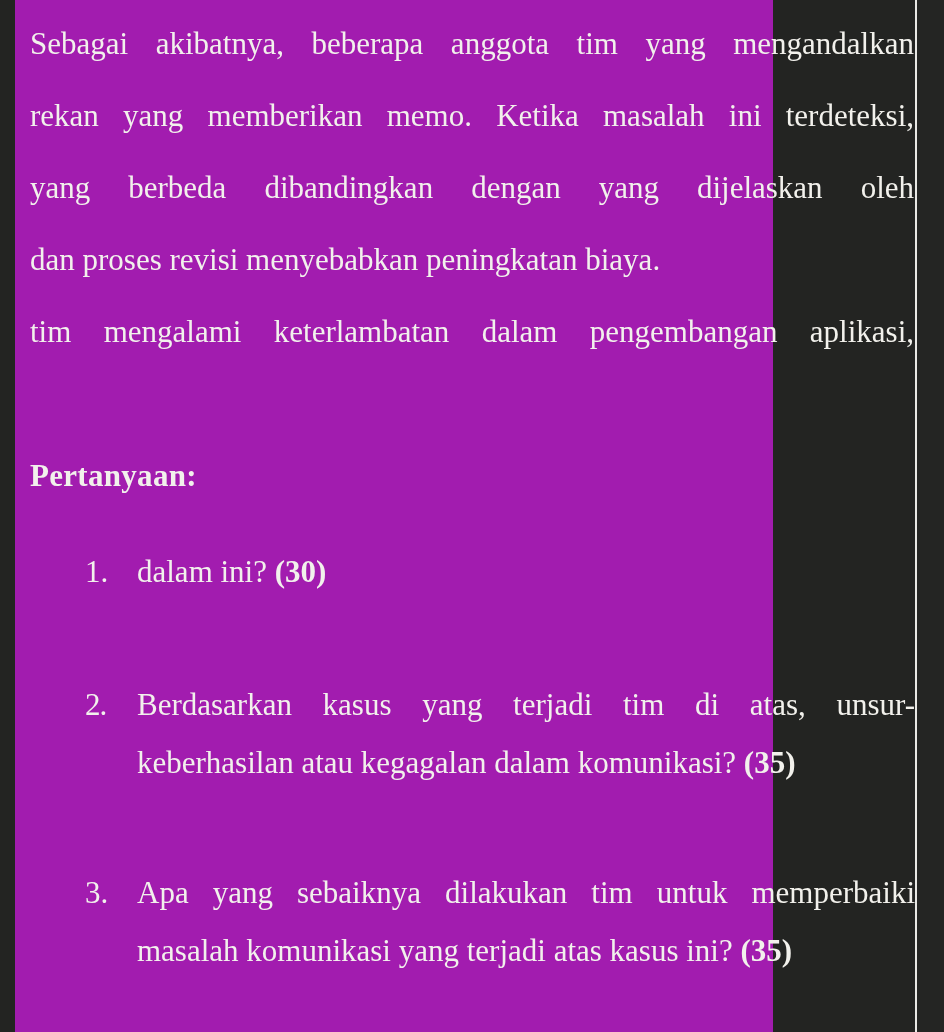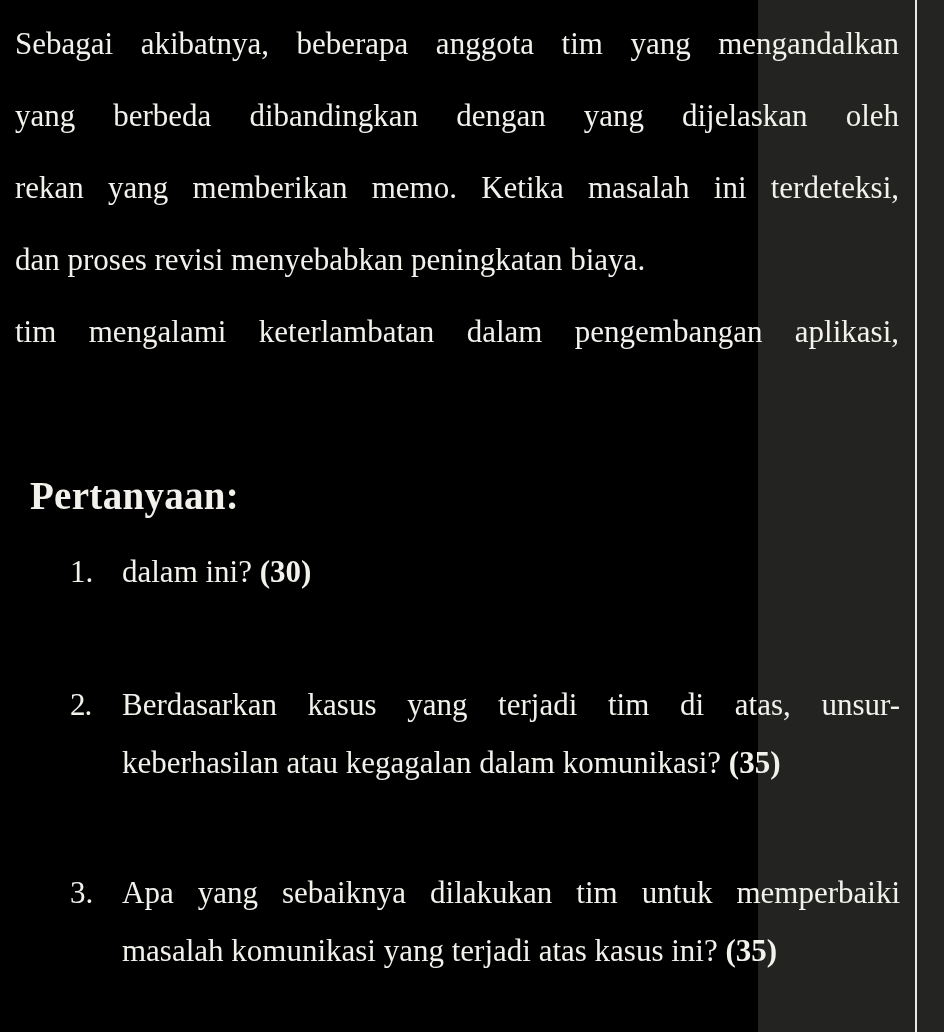--- a/index.html
+++ b/index.html
@@ -10,25 +10,25 @@
       width: 944px;
       height: 1032px;
       background: #232422;
       position: relative;
       overflow: hidden;
       font-family: "Liberation Serif", "DejaVu Serif", serif;
       color: #f2f1ec;
     }
     .page {
       position: absolute;
-      left: 0;
+      left: 15px;
       top: 0;
       width: 758px;
       height: 1032px;
-      background: #000000;
+      background: #a21caf;
     }
     .divider {
       position: absolute;
       left: 915px;
       top: 0;
       width: 2px;
       height: 1032px;
       background: #e8e8e4;
     }
     .right-strip {
@@ -56,23 +56,23 @@
       white-space: nowrap;
       overflow: visible;
     }
     .paragraph .line.last {
       text-align-last: left;
     }
     .heading {
       position: absolute;
       left: 15px;
       top: 458px;
-      font-size: 39px;
+      font-size: 31px;
       font-weight: bold;
-      margin: 15px;
+      margin: 0;
       letter-spacing: 0.3px;
     }
     .qlist {
       position: absolute;
       left: 0;
       top: 0;
       margin: 0;
       padding: 0;
       list-style: none;
     }
@@ -111,22 +111,22 @@
     .q3 { top: 864px; }
     .q2 .num { letter-spacing: -1px; }
   </style>
 </head>
 <body>
 
 <div class="page">
 
   <div class="paragraph">
     <span class="line">Sebagai akibatnya, beberapa anggota tim yang mengandalkan</span>
+    <span class="line">rekan yang memberikan memo. Ketika masalah ini terdeteksi,</span>
     <span class="line">yang berbeda dibandingkan dengan yang dijelaskan oleh</span>
-    <span class="line">rekan yang memberikan memo. Ketika masalah ini terdeteksi,</span>
     <span class="line last">dan proses revisi menyebabkan peningkatan biaya.</span>
     <span class="line">tim mengalami keterlambatan dalam pengembangan aplikasi,</span>
   </div>
 
   <h2 class="heading">Pertanyaan:</h2>
 
   <div class="qlist">
 
     <div class="q q1">
       <span class="num">1.</span>

